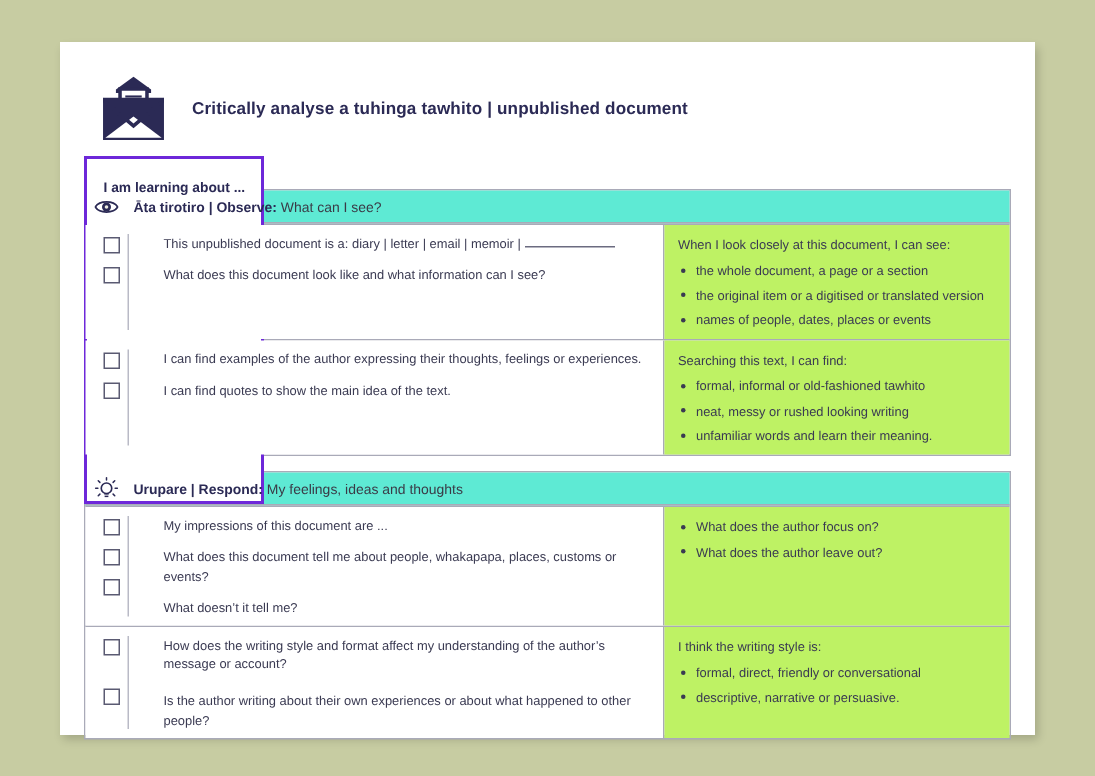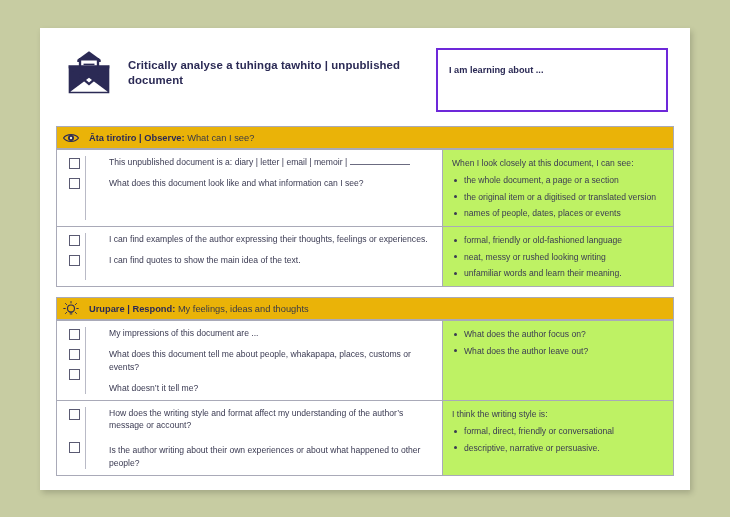--- a/index.html
+++ b/index.html
@@ -33,20 +33,21 @@
     top: 14px;
     right: 16px;
     bottom: 14px;
   }
 
   
   .header {
     display: flex;
     align-items: flex-start;
     height: 74px;
+    flex-direction: column;
   }
   .header-left {
     display: flex;
     align-items: center;
     flex: 1 1 auto;
     padding-top: 6px;
   }
   .logo {
     width: 50px;
     height: 50px;
@@ -79,21 +80,21 @@
 
   
   .section {
     margin-top: 10px;
     border: 1px solid #a9aab8;
     box-sizing: border-box;
   }
   .section-head {
     display: flex;
     align-items: center;
-    background: #eab308;
+    background: #5eead4;
     border-bottom: 1px solid #a9aab8;
     height: 21px;
     padding-left: 6px;
   }
   .section-head .sicon {
     width: 16px;
     height: 16px;
     flex: 0 0 16px;
     margin-right: 10px;
     display: flex;
@@ -264,22 +265,23 @@
             <div class="checks">
               <span class="cbx"></span>
               <span class="cbx"></span>
             </div>
             <div class="qlist">
               <div class="q">I can find examples of the author expressing their thoughts, feelings or experiences.</div>
               <div class="q">I can find quotes to show the main idea of the text.</div>
             </div>
           </div>
           <div class="cell-right">
+            <div class="r-lead">Searching this text, I can find:</div>
             <ul class="r-list">
-              <li>formal, friendly or old-fashioned language</li>
+              <li>formal, informal or old-fashioned tawhito</li>
               <li>neat, messy or rushed looking writing</li>
               <li>unfamiliar words and learn their meaning.</li>
             </ul>
           </div>
         </div>
       </div>
 
       <div class="section">
         <div class="section-head">
           <span class="sicon">

